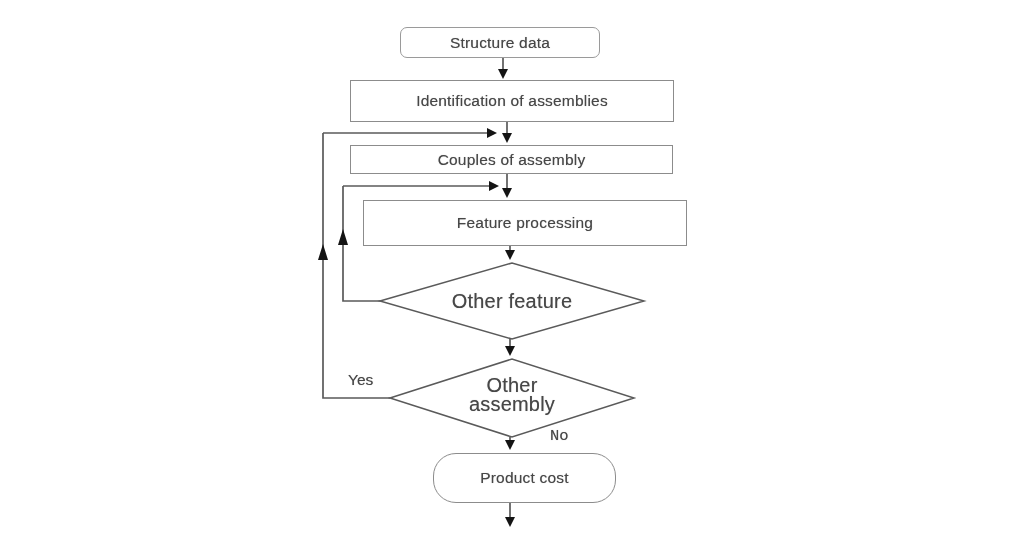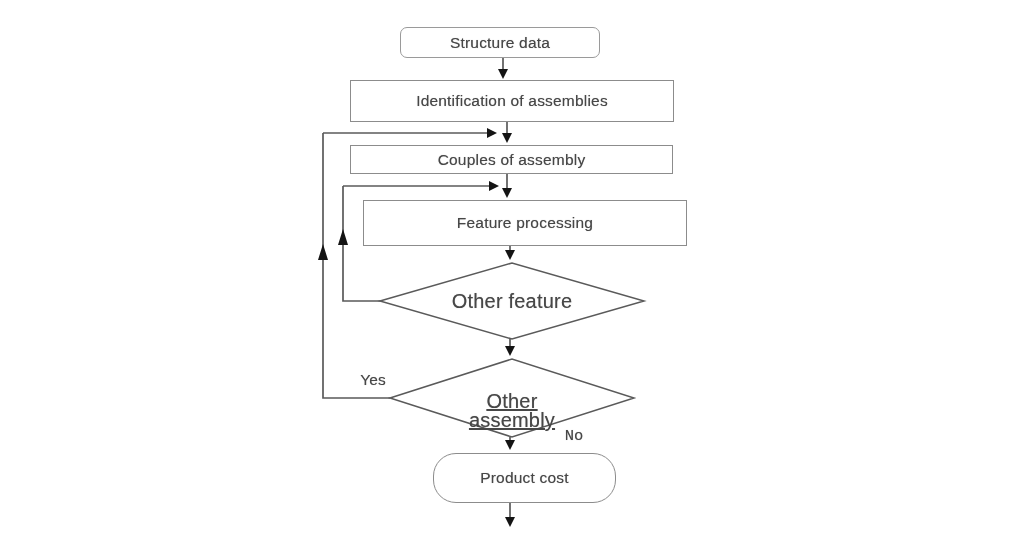--- a/index.html
+++ b/index.html
@@ -63,21 +63,20 @@
     font-size: 20px;
     letter-spacing: 0.2px;
     color: var(--text);
     text-shadow: 0 0 0.7px rgba(70,70,70,0.55);
     line-height: 19px;
   }
   .edgelabel {
     position: absolute;
     font-size: 15.5px;
     color: var(--text);
-    text-align: center;
     text-shadow: 0 0 0.7px rgba(70,70,70,0.55);
   }
 </style>
 </head>
 <body>
 
 <div class="canvas">
 
   <svg class="wires" viewBox="0 0 1024 538" xmlns="http://www.w3.org/2000/svg">
     <defs>
@@ -139,19 +138,19 @@
   <div class="node" style="left:351px; top:200px; width:324px; height:46px;margin-left:12px;">
     <span>Feature processing</span>
   </div>
 
   <div class="node" style="left:433px; top:453px; width:183px; height:50px;border-radius:23px;">
     <span>Product cost</span>
   </div>
 
   <div class="dlabel" style="left:432px; top:291px; width:160px; height:20px;">Other feature</div>
 
-  <div class="dlabel" style="left:462px; top:390px; width:100px; height:42px;text-decoration:underline;">Other assembly</div>
+  <div class="dlabel" style="left:462px; top:374px; width:100px; height:42px;">Other assembly</div>
 
   <div class="edgelabel" style="left:348px; top:371px; width:50px;">Yes</div>
 
   <div class="edgelabel" style="left:550px; top:427px; width:48px;font-family:Liberation Mono, monospace;">No</div>
 
 </div>
 
 </body></html>

